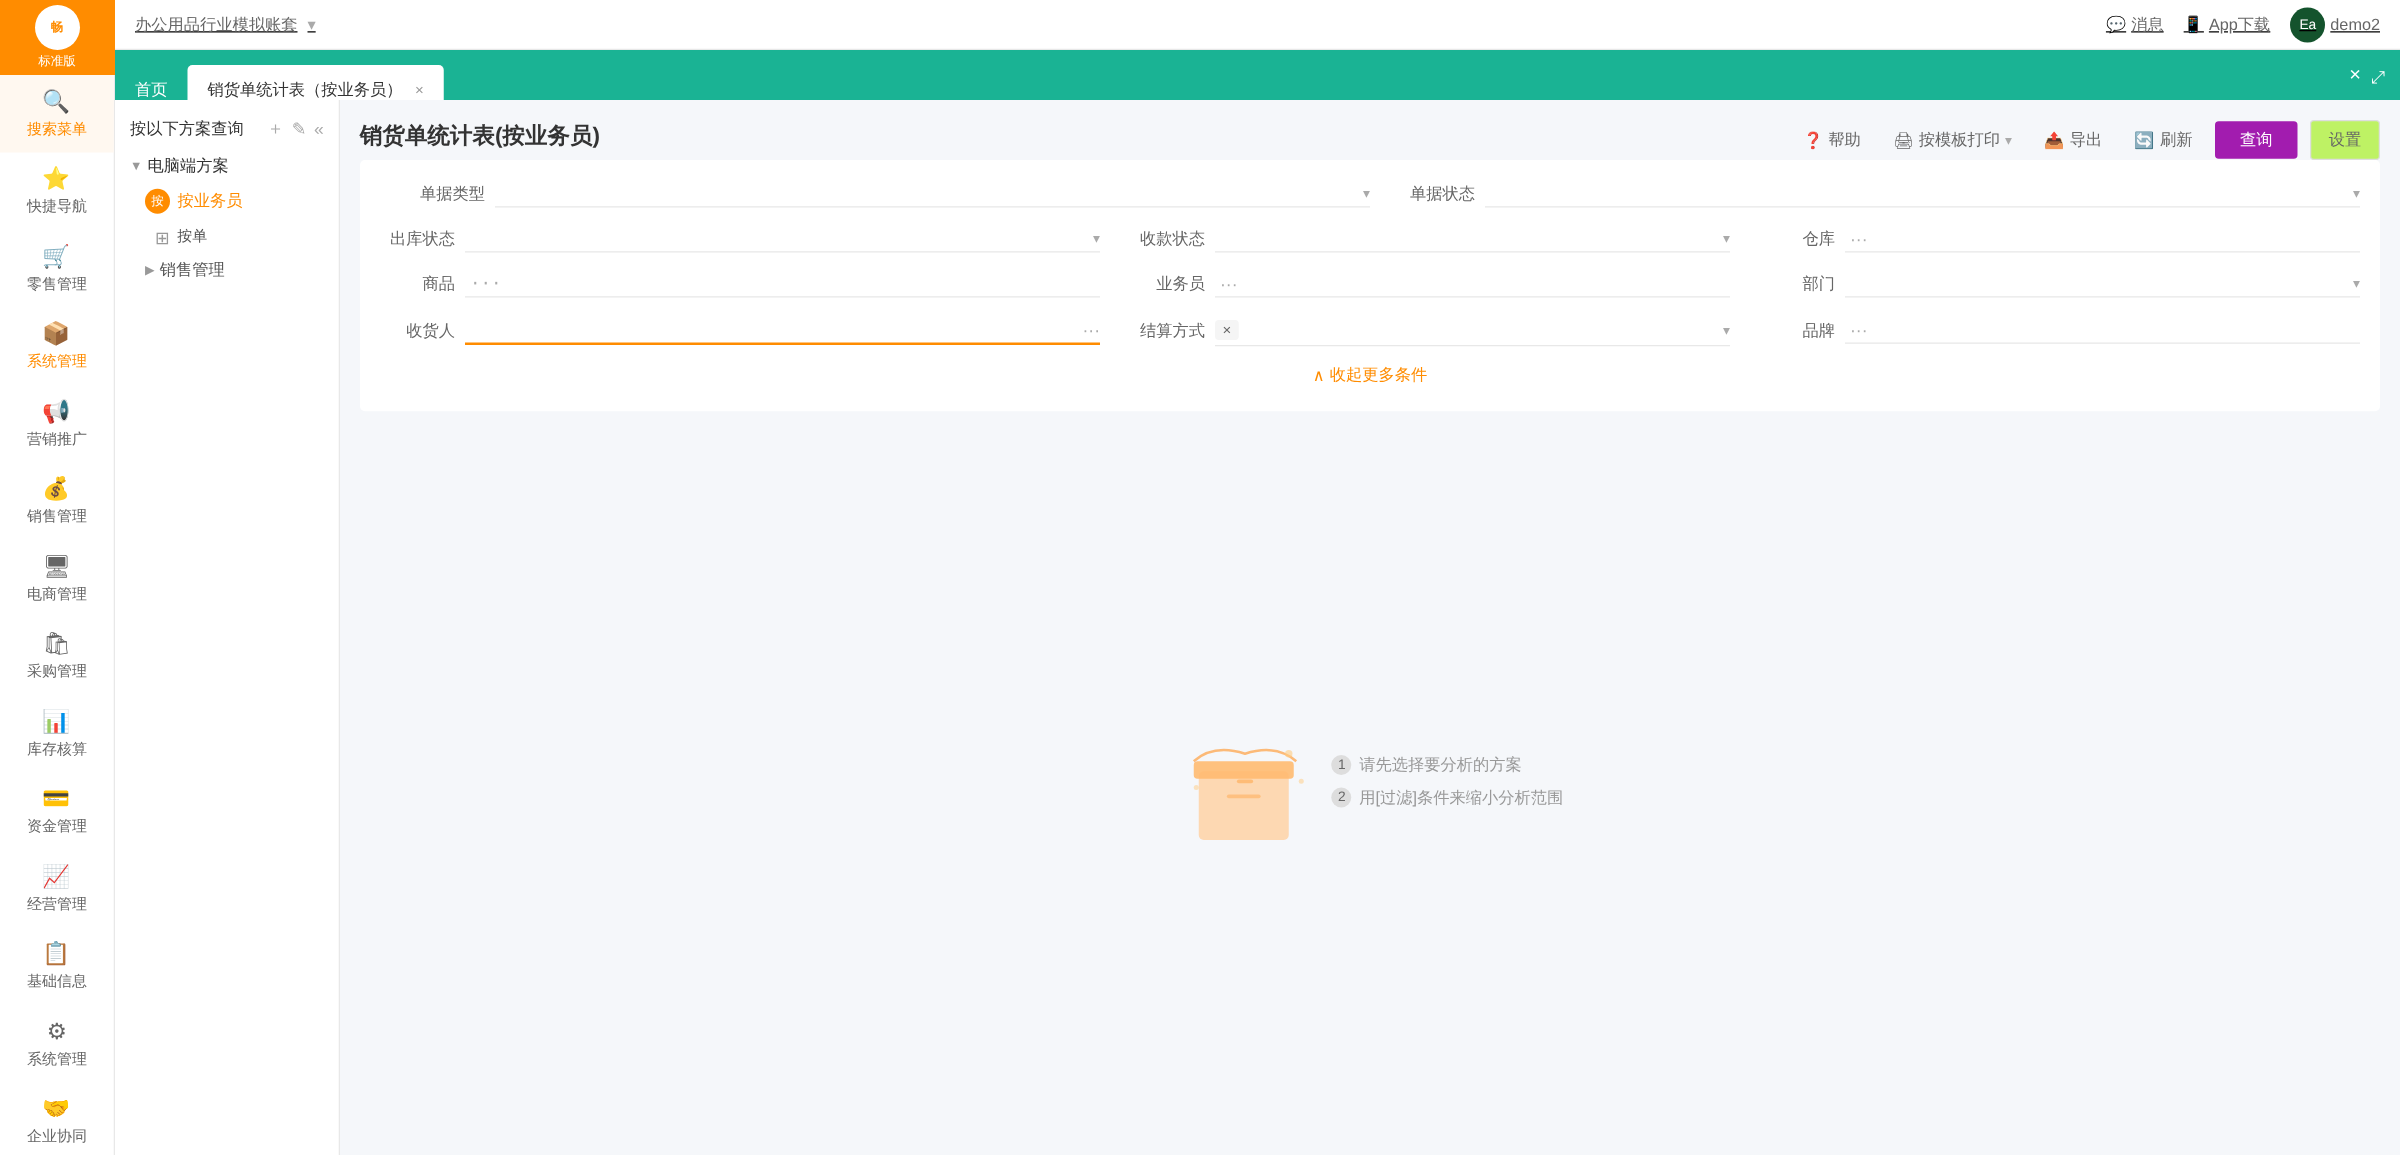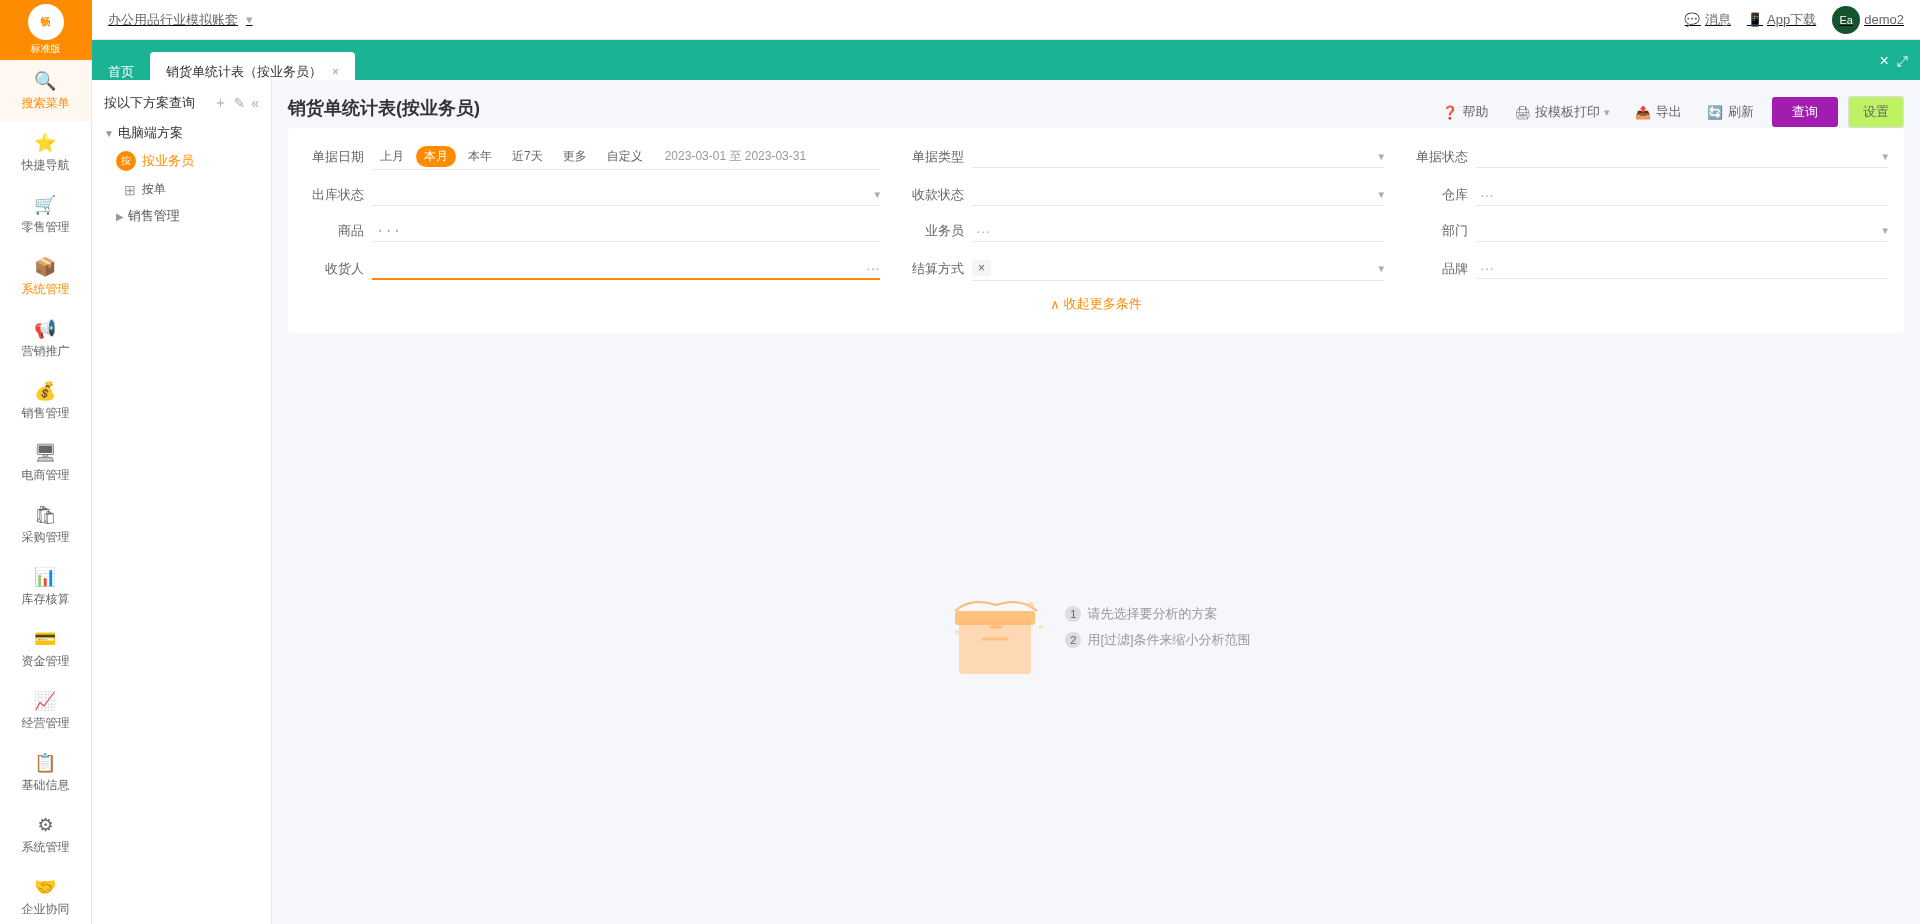--- a/index.html
+++ b/index.html
@@ -254,36 +254,20 @@
             <span>刷新</span>
           </div>
           <button class="btn-query">查询</button>
           <button class="btn-set">设置</button>
         </div>
       </div>
 
       <div class="filter-section">
 
         <div class="filter-row">
-          <div class="filter-item" style="flex:1.2;">
-            <span class="filter-label">单据日期</span>
-            <div class="filter-control">
-              <div class="filter-control-date">
-                <div class="date-pills">
-                  <span class="date-pill">上月</span>
-                  <span class="date-pill active">本月</span>
-                  <span class="date-pill">本年</span>
-                  <span class="date-pill">近7天</span>
-                  <span class="date-pill">更多</span>
-                  <span class="date-pill">自定义</span>
-                </div>
-                <span class="date-range">2023-03-01 至 2023-03-31</span>
-              </div>
-            </div>
-          </div>
           <div class="filter-divider"></div>
           <div class="filter-item" style="flex:1;">
             <span class="filter-label">单据类型</span>
             <div class="filter-control" style="cursor:pointer;">
               <div class="filter-select">
                 <span></span>
                 <span class="arrow">▾</span>
               </div>
             </div>
           </div>

